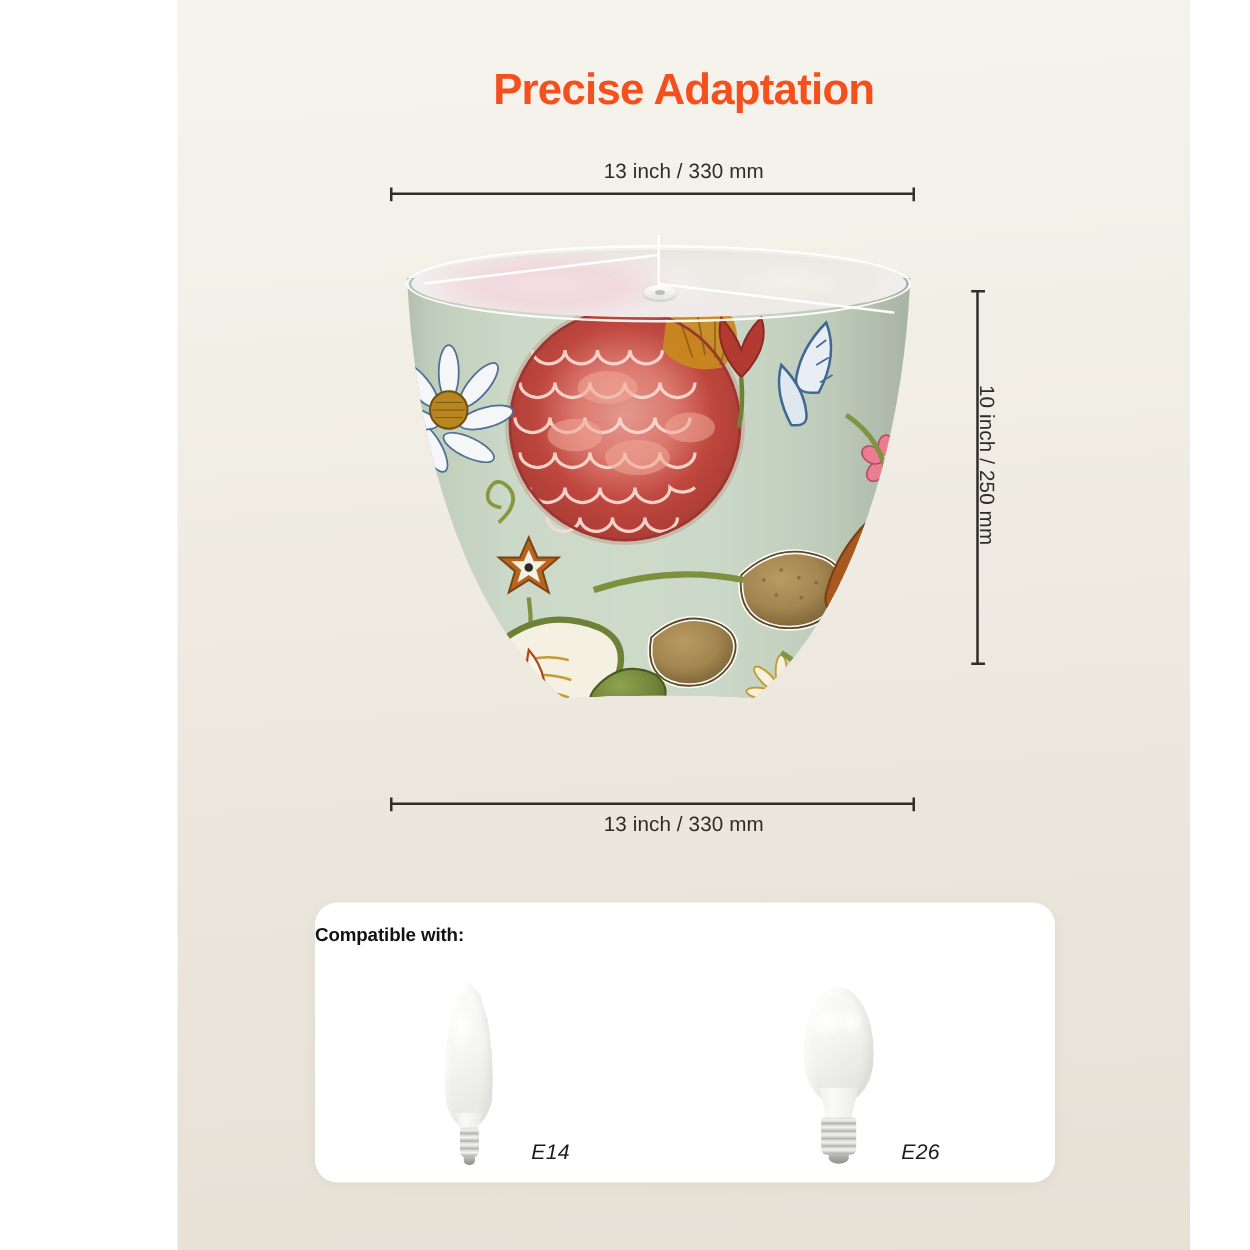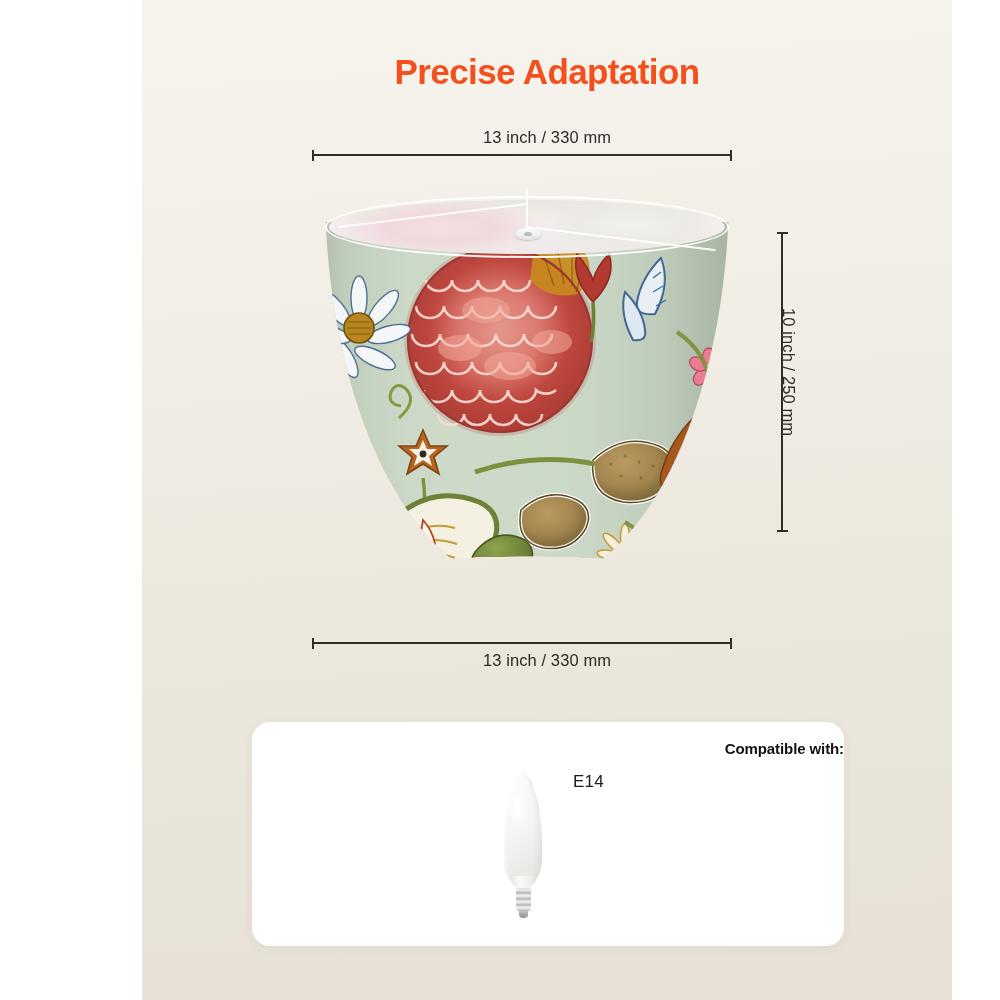--- a/index.html
+++ b/index.html
@@ -124,29 +124,29 @@
     background:radial-gradient(ellipse 160px 10px at 50% 50%, rgba(120,110,95,.16), rgba(120,110,95,0) 72%);
   }
 
   
   .card{
     position:absolute;left:205px;top:722px;width:592px;height:224px;
     background:#ffffff;border-radius:18px;
     box-shadow:0 2px 10px rgba(120,110,95,.07);
   }
   .card-title{
-    position:absolute;left:0;right:0;top:18px;text-align:right;
+    position:absolute;left:0;right:0;top:18px;text-align:left;
     font-size:15px;font-weight:bold;color:#121212;letter-spacing:-0.1px;
   }
   .bulbs{
     position:absolute;left:0;top:50px;width:592px;height:160px;
     display:flex;align-items:center;
   }
   .bulb-cell{
-    flex:1 1 0;display:flex;align-items:flex-start;justify-content:center;gap:19px;height:160px;
+    flex:1 1 0;display:flex;align-items:flex-end;justify-content:center;gap:19px;height:160px;font-style:italic;
   }
   .bulb-art{position:relative;width:62px;height:146px;}
   .bulb-label{font-size:17px;color:#1b1b1b;letter-spacing:0.2px;}
 
   
   .glass-a{
     position:absolute;left:3px;top:4px;width:56px;height:92px;
     border-radius:50% 50% 44% 44%/56% 56% 40% 40%;
     background:
       radial-gradient(ellipse 22px 20px at 32% 28%, #ffffff 0%, #fbfbfa 40%, rgba(251,251,250,0) 75%),
@@ -457,19 +457,28 @@
         <div class="bulb-cell">
           <div class="bulb-art">
             <div class="glass-c"></div>
             <div class="neck-c"></div>
             <div class="base narrow"></div>
             <div class="tip narrow"></div>
           </div>
           <span class="bulb-label">E14</span>
         </div>
 
+        <div class="bulb-cell">
+          <div class="bulb-art">
+            <div class="glass-a"></div>
+            <div class="neck-a"></div>
+            <div class="base wide"></div>
+            <div class="tip wide"></div>
+          </div>
+          <span class="bulb-label">E26</span>
+        </div>
 
 
       </div>
     </div>
 
   </div>
 </div>
 
 </body></html>

